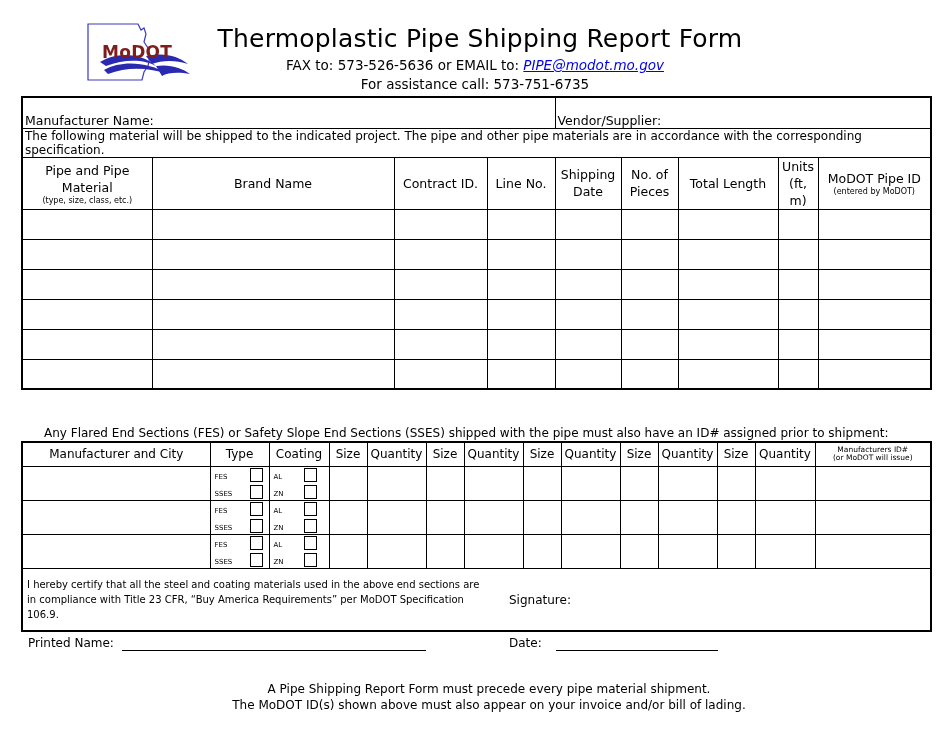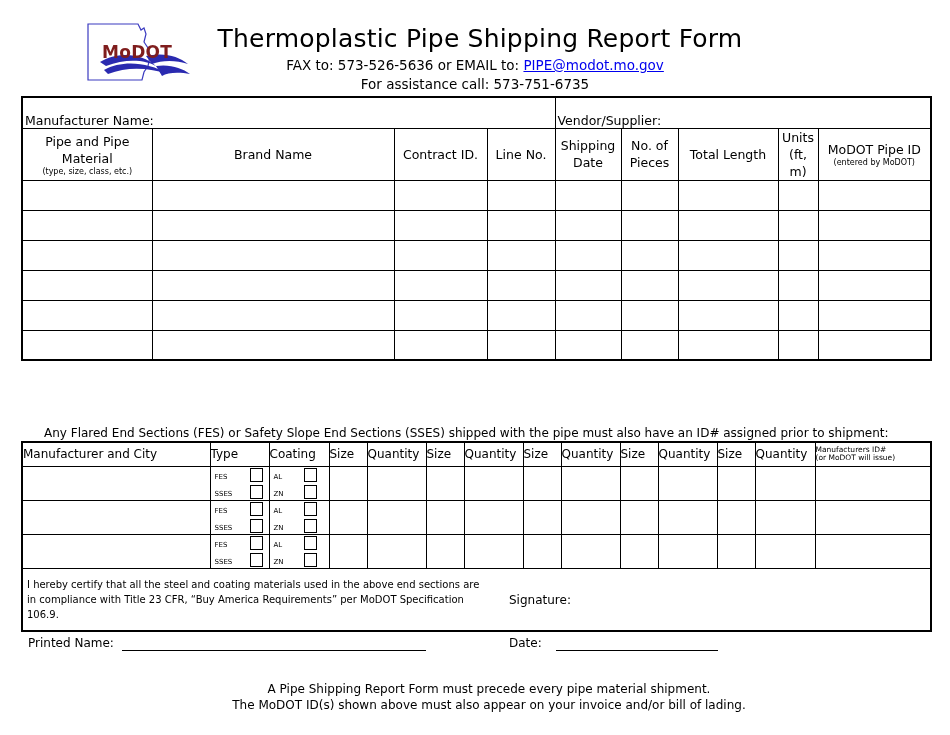--- a/index.html
+++ b/index.html
@@ -8,33 +8,33 @@
     font-family: "DejaVu Sans", sans-serif; color: #000; overflow: hidden;
   }
   .abs { position: absolute; }
   
   .logo { left: 86px; top: 22px; width: 105px; height: 60px; }
   .logo-text { position: absolute; left: 16px; top: 20px; font-family: "DejaVu Sans", sans-serif; font-weight: bold; font-size: 17px; color: #7f1d1d; letter-spacing: 0.3px; }
   .title { left: 0; width: 960px; top: 24px; text-align: center; font-size: 25px; font-weight: normal; letter-spacing: 0.2px; }
   .subline { left: 0; width: 950px; text-align: center; font-size: 13.5px; }
   .subline1 { top: 57px; }
   .subline2 { top: 76px; }
-  .email-link { color: #0000ee; text-decoration: underline; }
+  .email-link { color: #0000ee; text-decoration: underline; font-style: italic; }
 
   table { border-collapse: collapse; }
   .t1 { position: absolute; left: 21px; top: 96px; width: 909px; border: 2px solid #000; font-size: 12.5px; table-layout: fixed; }
   .t1 td { border: 1px solid #000; vertical-align: bottom; padding: 0 2px; }
   .t1 .hdr td { text-align: center; vertical-align: middle; line-height: 17px; }
   .small { font-size: 8px; display: block; line-height: 9px; }
   .datarow td { height: 30px; }
 
   .fes-note { left: 44px; top: 426px; font-size: 12px; }
 
   .t2 { position: absolute; left: 21px; top: 441px; width: 909px; border: 2px solid #000; font-size: 12px; table-layout: fixed; }
-  .t2 td { border: 1px solid #000; text-align: left; vertical-align: middle; padding: 0; }
+  .t2 td { border: 1px solid #000; text-align: center; vertical-align: middle; padding: 0; }
   .t2 .h td { height: 24px; }
   .t2 .mini { font-size: 7.5px; line-height: 8.5px; }
   .fesrow td { height: 34px; margin-left: 8px; }
   .cbcell { position: relative; text-align: left !important; }
   .cb-lab { position: absolute; left: 4px; font-size: 7px; }
   .cb { position: absolute; width: 13px; height: 14px; border: 1px solid #000; background: #fff; }
   .cert { text-align: left !important; vertical-align: top !important; font-size: 10px; line-height: 15px; padding: 8px 4px !important; height: 36px; }
   .sig { left: 509px; top: 593px; font-size: 12px; }
 
   .printed { left: 28px; top: 636px; font-size: 12px; }
@@ -76,20 +76,23 @@
       <col style="width:57px">
       <col style="width:100px">
       <col style="width:40px">
       <col style="width:113px">
   </colgroup>
   <tbody>
       <tr style="height:31px">
     <td colspan="4"><span>Manufacturer Name:</span></td>
     <td colspan="5"><span>Vendor/Supplier:</span></td>
   </tr>
+  <tr style="height:20px">
+    <td colspan="9" style="font-size:12px;">The following material will be shipped to the indicated project.  The pipe and other pipe materials are in accordance with the corresponding specification.</td>
+  </tr>
   <tr class="hdr" style="height:44px">
     <td><span>Pipe and Pipe Material</span><span class="small">(type, size, class, etc.)</span></td>
     <td>Brand Name</td>
     <td>Contract ID.</td>
     <td>Line No.</td>
     <td>Shipping Date</td>
     <td>No. of Pieces</td>
     <td>Total Length</td>
     <td>Units (ft, m)</td>
     <td><span>MoDOT Pipe ID</span><span class="small">(entered by MoDOT)</span></td>

